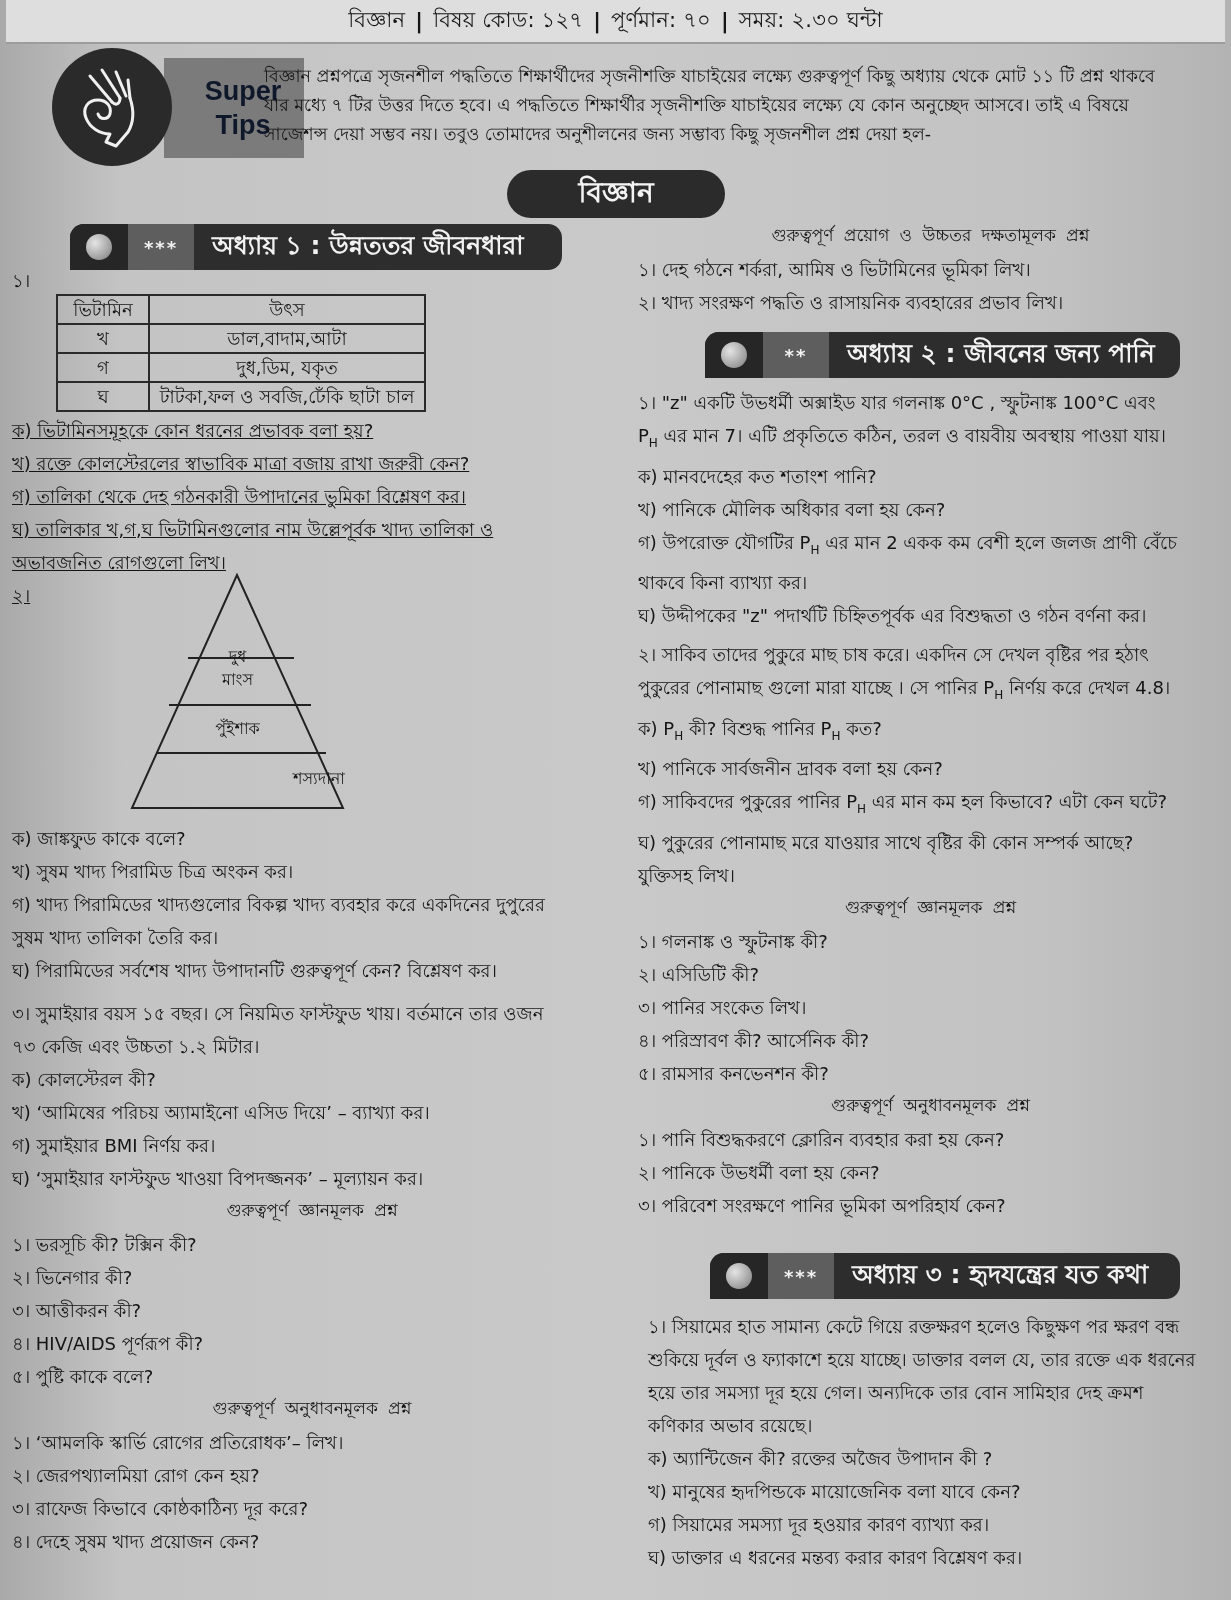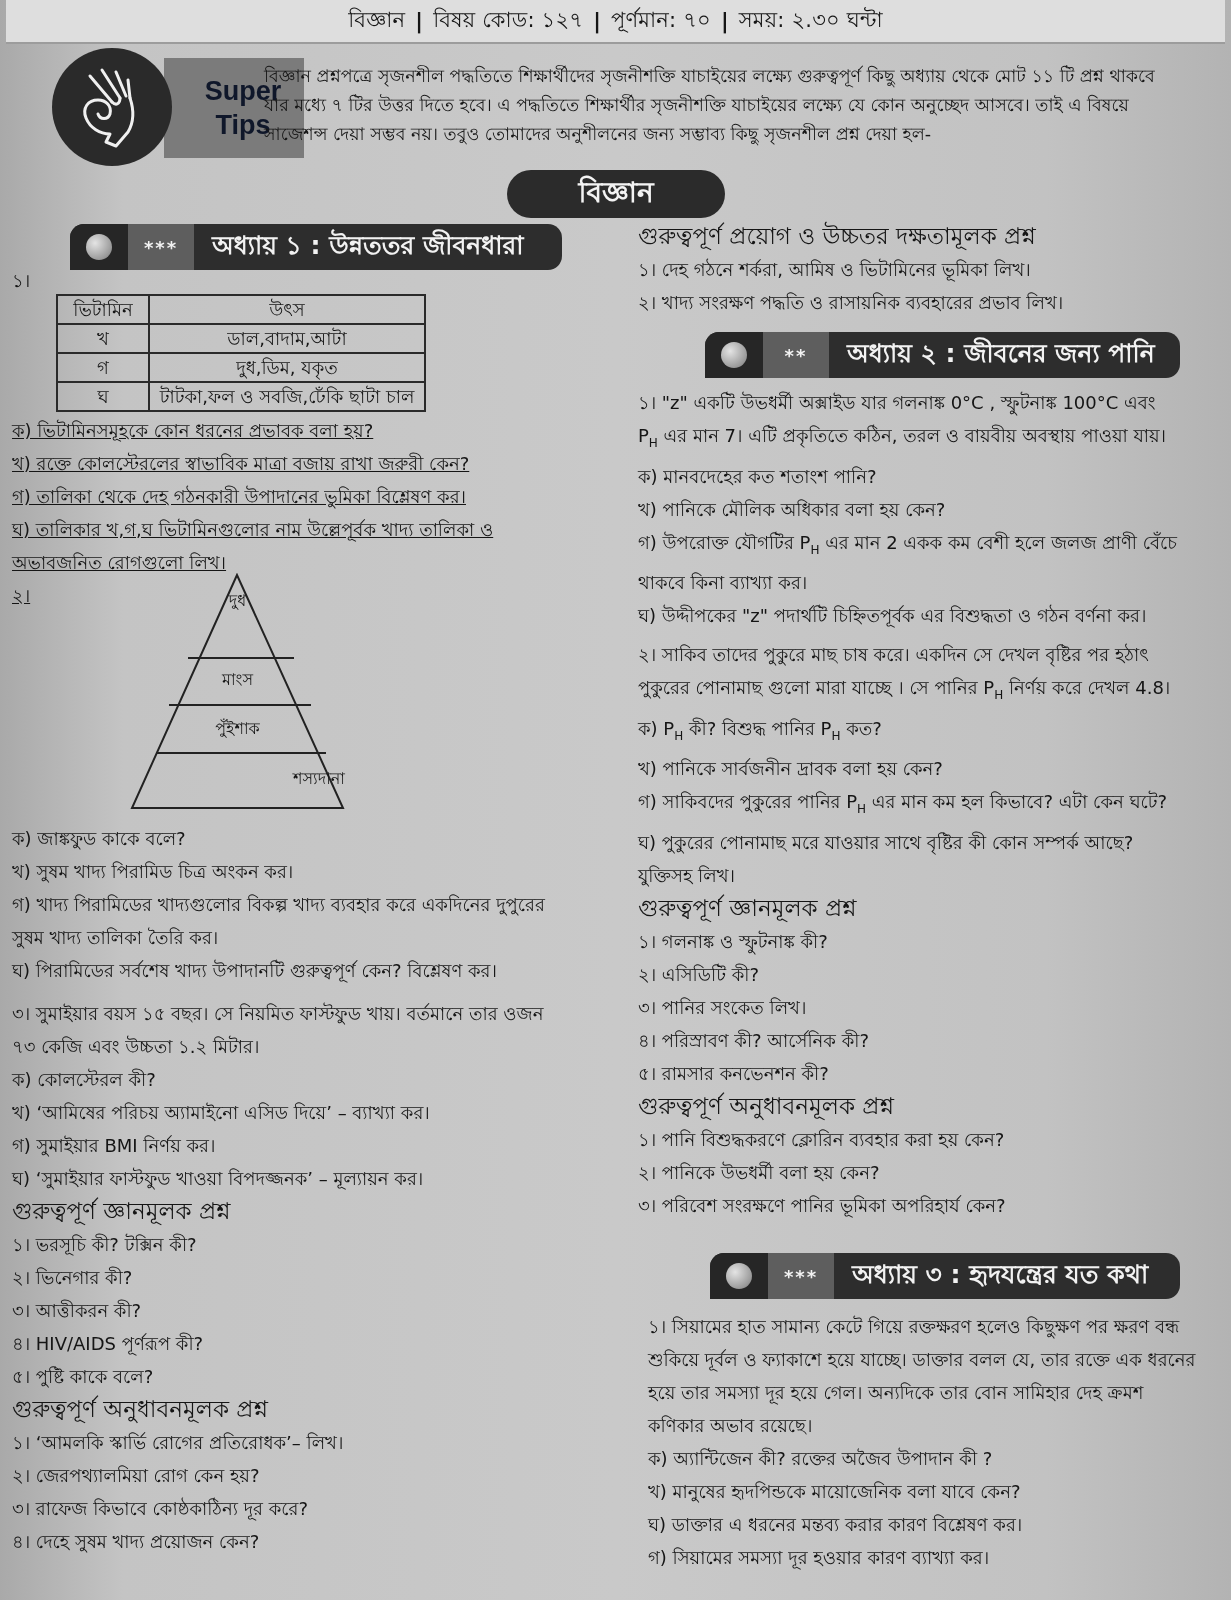--- a/index.html
+++ b/index.html
@@ -72,21 +72,21 @@
     width: 66px; height: 46px; background: #5e5e5e;
     display: flex; align-items: center; justify-content: center;
     font-size: 18px; font-weight: bold; letter-spacing: 2px;
   }
   .chapter .title {
     padding: 0 18px; font-size: 25px; font-weight: bold; white-space: nowrap;
   }
   
   .col { position: absolute; font-size: 18px; line-height: 33px; }
   .col p { white-space: nowrap; }
-  .center-h { font-size: 23px; }
+  .center-h { text-align: center; font-size: 17px; font-family: Liberation Mono, monospace; }
   sub { font-size: 12px; }
   
   table.vit {
     border-collapse: collapse; font-size: 18px; margin-left: 44px; margin-top: 2px;
   }
   table.vit td {
     border: 2px solid #2a2a2a; height: 29px; line-height: 25px; text-align: center;
     padding: 0 6px;
   }
   table.vit td:first-child { width: 92px; }
@@ -169,21 +169,21 @@
       <p>২।</p>
     </div>
   </div>
 
   <svg class="pyramid" width="215" height="245" viewBox="0 0 215 245">
     <polygon points="107,2 2,235 213,235" fill="none" stroke="#222" stroke-width="2"></polygon>
     <line x1="58" y1="85" x2="164" y2="85" stroke="#222" stroke-width="2"></line>
     <line x1="39" y1="132" x2="181" y2="132" stroke="#222" stroke-width="2"></line>
     <line x1="26" y1="180" x2="196" y2="180" stroke="#222" stroke-width="2"></line>
   </svg>
-  <div style="position:absolute; left:130px; top:588px; width:215px; text-align:center; font-size:16px;">দুধ</div>
+  <div style="position:absolute; left:130px; top:644px; width:215px; text-align:center; font-size:16px;">দুধ</div>
   <div style="position:absolute; left:130px; top:667px; width:215px; text-align:center; font-size:16px;">মাংস</div>
   <div style="position:absolute; left:130px; top:716px; width:215px; text-align:center; font-size:16px;">পুঁইশাক</div>
   <div style="position:absolute; left:130px; top:766px; width:215px; text-align:right; font-size:16px;">শস্যদানা</div>
 
   <div class="col" style="left:12px; top:822px; width:600px;">
     <p>ক) জাঙ্কফুড কাকে বলে?</p>
     <p>খ) সুষম খাদ্য পিরামিড চিত্র অংকন কর।</p>
     <p>গ) খাদ্য পিরামিডের খাদ্যগুলোর বিকল্প খাদ্য ব্যবহার করে একদিনের দুপুরের</p>
     <p>সুষম খাদ্য তালিকা তৈরি কর।</p>
     <p>ঘ) পিরামিডের সর্বশেষ খাদ্য উপাদানটি গুরুত্বপূর্ণ কেন? বিশ্লেষণ কর।</p>
@@ -257,17 +257,17 @@
     <div class="title">অধ্যায় ৩ : হৃদযন্ত্রের যত কথা</div>
   </div>
 
   <div class="col" style="left:648px; top:1310px; width:575px;">
     <p>১। সিয়ামের হাত সামান্য কেটে গিয়ে রক্তক্ষরণ হলেও কিছুক্ষণ পর ক্ষরণ বন্ধ</p>
     <p>শুকিয়ে দূর্বল ও ফ্যাকাশে হয়ে যাচ্ছে। ডাক্তার বলল যে, তার রক্তে এক ধরনের</p>
     <p>হয়ে তার সমস্যা দূর হয়ে গেল। অন্যদিকে তার বোন সামিহার দেহ ক্রমশ</p>
     <p>কণিকার অভাব রয়েছে।</p>
     <p>ক) অ্যান্টিজেন কী? রক্তের অজৈব উপাদান কী ?</p>
     <p>খ) মানুষের হৃদপিন্ডকে মায়োজেনিক বলা যাবে কেন?</p>
+    <p>গ) সিয়ামের সমস্যা দূর হওয়ার কারণ ব্যাখ্যা কর।</p>
     <p>ঘ) ডাক্তার এ ধরনের মন্তব্য করার কারণ বিশ্লেষণ কর।</p>
-    <p>গ) সিয়ামের সমস্যা দূর হওয়ার কারণ ব্যাখ্যা কর।</p>
   </div>
 
 </div>
 
 </body></html>

